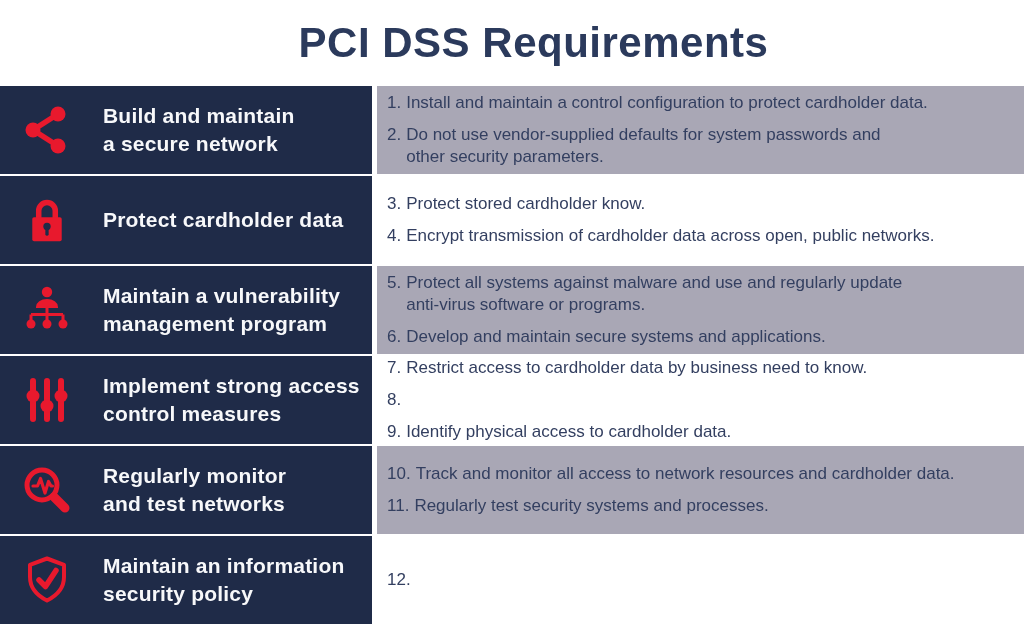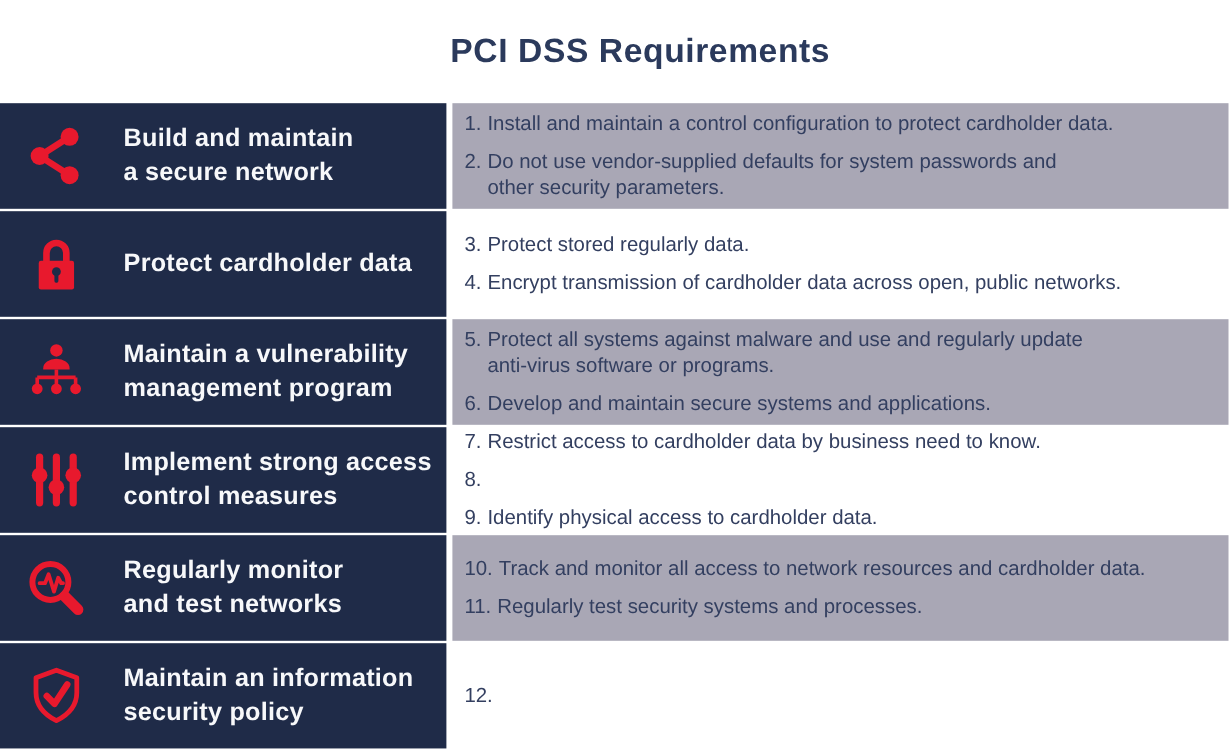--- a/index.html
+++ b/index.html
@@ -12,21 +12,21 @@
     background: #ffffff;
     overflow: hidden;
   }
   .header {
     height: 86px;
     display: flex;
     align-items: center;
     justify-content: center;
   }
   .title {
-    font-size: 28px;
+    font-size: 42px;
     font-weight: 700;
     letter-spacing: 0.5px;
     color: #2b3a5c;
     margin-left: 43px;
   }
   .rows {
     display: flex;
     flex-direction: column;
     gap: 2px;
     height: 538px;
@@ -127,21 +127,21 @@
             <rect x="9" y="22" width="32" height="26" rx="2" fill="#e8192d"></rect>
             <circle cx="25" cy="32" r="4" fill="#1f2b48"></circle>
             <rect x="23.2" y="34" width="3.6" height="8" rx="1.5" fill="#1f2b48"></rect>
           </svg>
         </div>
         <div class="label">Protect cardholder data</div>
       </div>
       <div class="right white">
         <div class="item">
           <span class="num">3.</span>
-          <span class="txt">Protect stored regularly data.</span>
+          <span class="txt">Protect stored cardholder know.</span>
         </div>
         <div class="item">
           <span class="num">4.</span>
           <span class="txt">Encrypt transmission of cardholder data across open, public networks.</span>
         </div>
       </div>
     </div>
 
     <div class="row">
       <div class="left">

